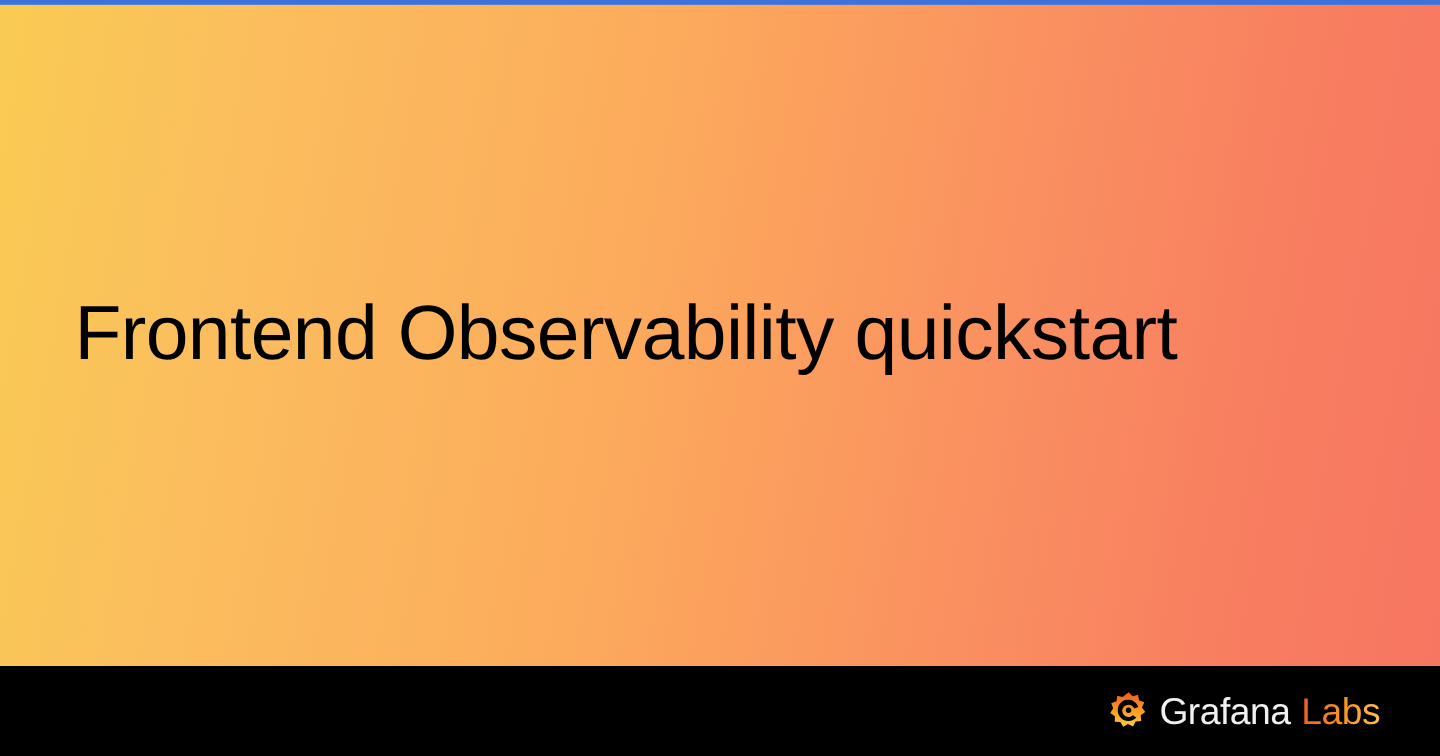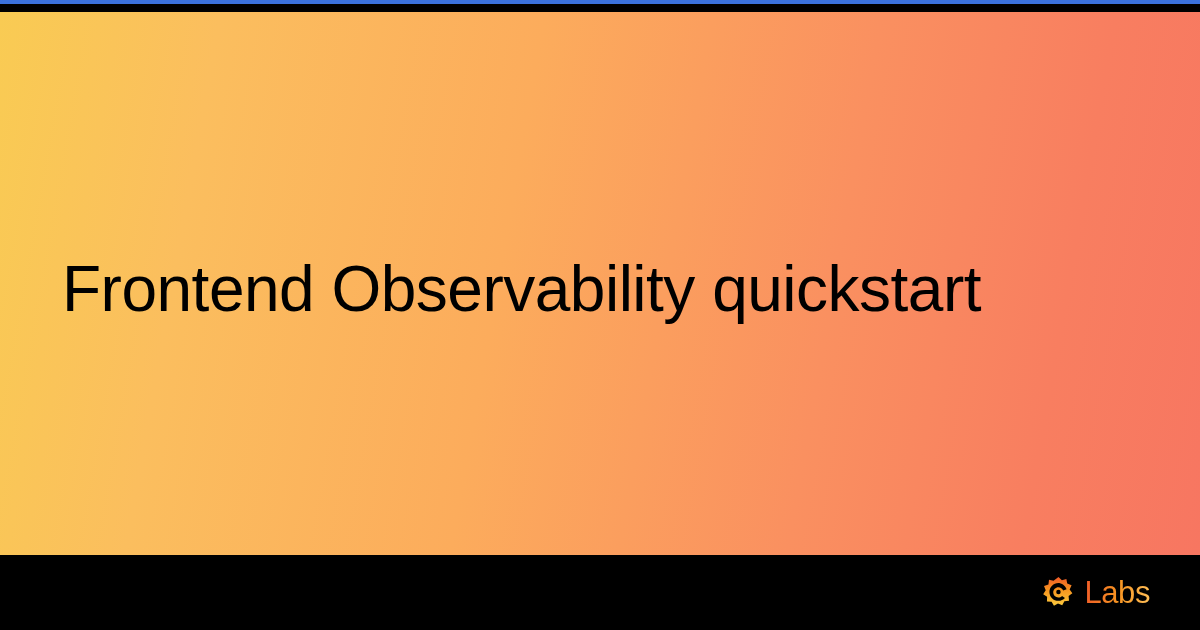--- a/index.html
+++ b/index.html
@@ -26,21 +26,21 @@
     left: 0;
     width: 1200px;
     height: 4px;
     background: #3B72DE;
     z-index: 5;
   }
 
   
   .hero {
     position: absolute;
-    top: 12px;
+    top: 0;
     left: 0;
     width: 1200px;
     height: 555px;
     background: linear-gradient(100deg,
                 #F9CB53 0%,
                 #FBBE5E 17%,
                 #FCAC5C 42%,
                 #FA9060 68%,
                 #F87E60 86%,
                 #F77661 100%);
@@ -136,19 +136,20 @@
             <stop offset="45%" stop-color="#F7941E"></stop>
             <stop offset="100%" stop-color="#FBCA3E"></stop>
           </linearGradient>
         </defs>
         <path fill="url(#gfMark)" d="M32 1.8 L38.6 8.0 L47.3 5.6 L48.9 14.6 L57.4 18.0 L53.6 26.2 L58.9 33.6 L51.6 39.0 L52.4 48.0 L43.4 48.9 L39.2 56.9 L31.0 53.2 L23.2 57.6 L18.6 49.8 L9.6 49.4 L9.9 40.4 L2.3 35.4 L7.2 27.7 L3.9 19.3 L12.5 16.4 L13.6 7.4 L22.4 9.3 Z"></path>
         <path fill="#000000" d="M31.8 13.4 c-9.6 0-17.4 7.8-17.4 17.4 0 9.6 7.8 17.4 17.4 17.4 5.0 0 9.5-2.1 12.7-5.5 l-5.6-4.0 c-1.9 1.9-4.4 3.0-7.1 3.0-5.5 0-10.0-4.5-10.0-10.0 0-5.5 4.5-10.0 10.0-10.0 4.2 0 7.8 2.6 9.3 6.3 l6.6-2.3 c-2.4-7.1-9.1-12.3-16.9-12.3 z"></path>
         <circle cx="31.9" cy="30.9" r="4.4" fill="#000000"></circle>
       </svg>
 
       <div class="brand-wordmark">
+        <span class="word-grafana">Grafana</span>
         <span class="word-labs">Labs</span>
       </div>
 
     </div>
   </div>
 
 </div>
 
 </body></html>

